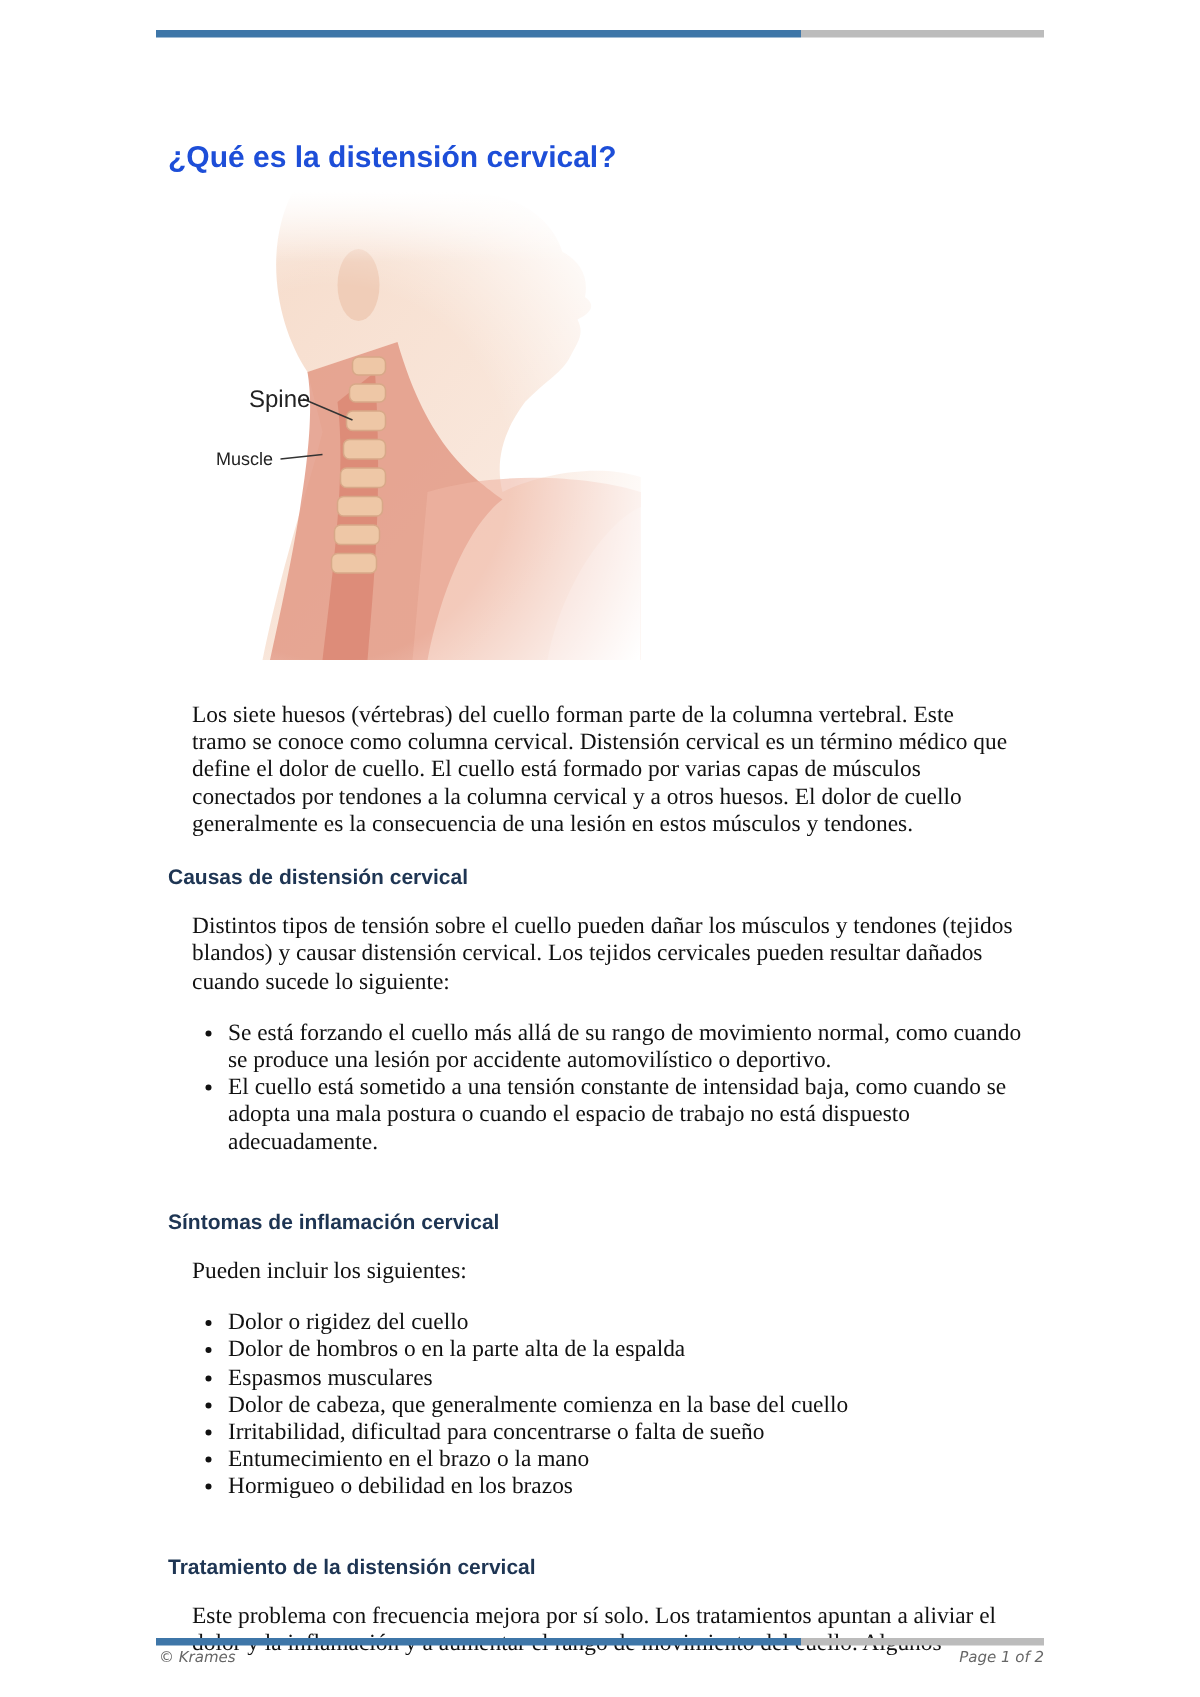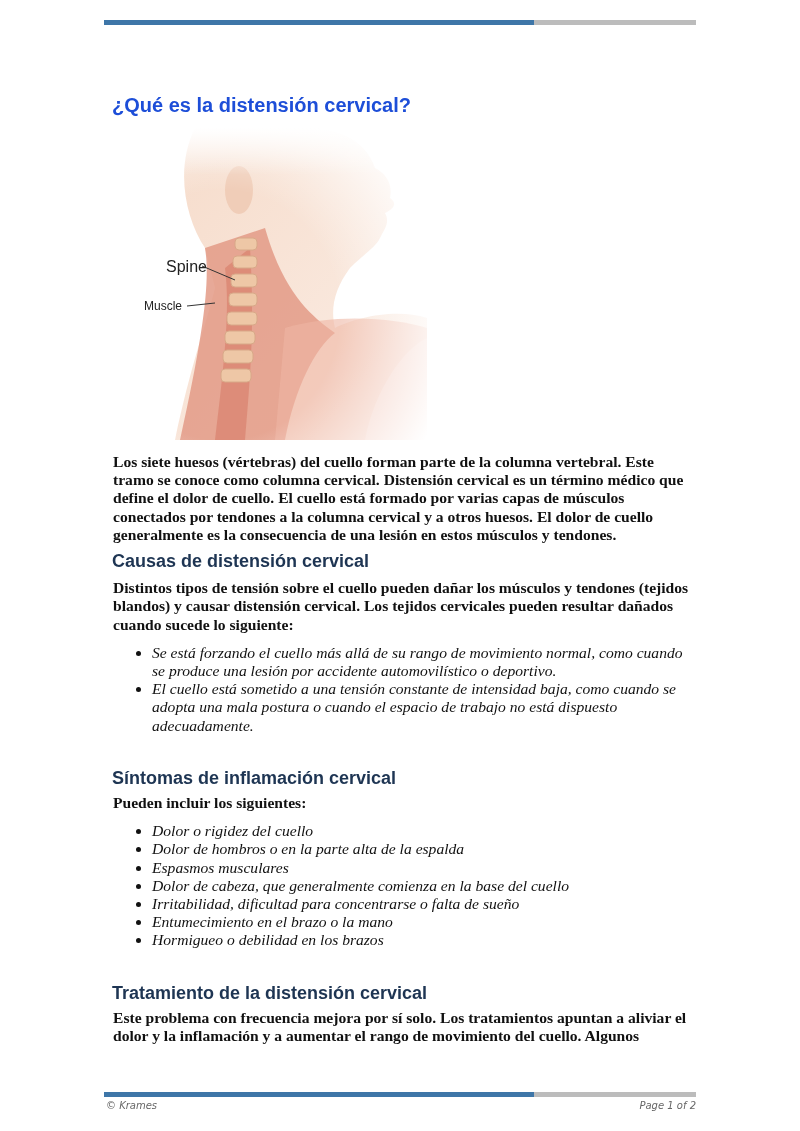--- a/index.html
+++ b/index.html
@@ -12,30 +12,30 @@
     .page-title {
       position: absolute; left: 112px; top: 94px;
       font-family: "Liberation Sans", sans-serif; font-weight: bold;
       font-size: 20px; color: #1d4ed8; margin: 0;
     }
     .figure { position: absolute; left: 135px; top: 128px; width: 292px; height: 312px; }
     .content {
       position: absolute; left: 112px; top: 452px; width: 580px;
       font-family: "Liberation Serif", serif; font-size: 15.6px; line-height: 18.2px; color: #111;
     }
-    .content p { margin: 1px; font-weight: bold; }
+    .content p { margin: 16px; }
     .content h2 {
       font-family: "Liberation Sans", sans-serif; font-weight: bold;
-      font-size: 18px; color: #1e3553; margin: 0;
+      font-size: 14px; color: #1e3553; margin: 0;
     }
     .h-causas { margin-top: 8px !important; margin-bottom: 9px !important; }
     .h-sintomas { margin-top: 34px !important; margin-bottom: 7px !important; }
     .h-trat { margin-top: 34px !important; margin-bottom: 7px !important; }
     .content ul { margin: 10px 0 0 0; padding-left: 40px; }
-    .content li { margin: 0; font-style: italic; }
+    .content li { margin: 0; }
     .footer-left, .footer-right {
       position: absolute; top: 1100px;
       font-family: "DejaVu Sans", sans-serif; font-style: italic; font-size: 10px; color: #666;
     }
     .footer-left { left: 106px; }
     .footer-right { right: 104px; }
   </style>
 </head>
 <body>
 

